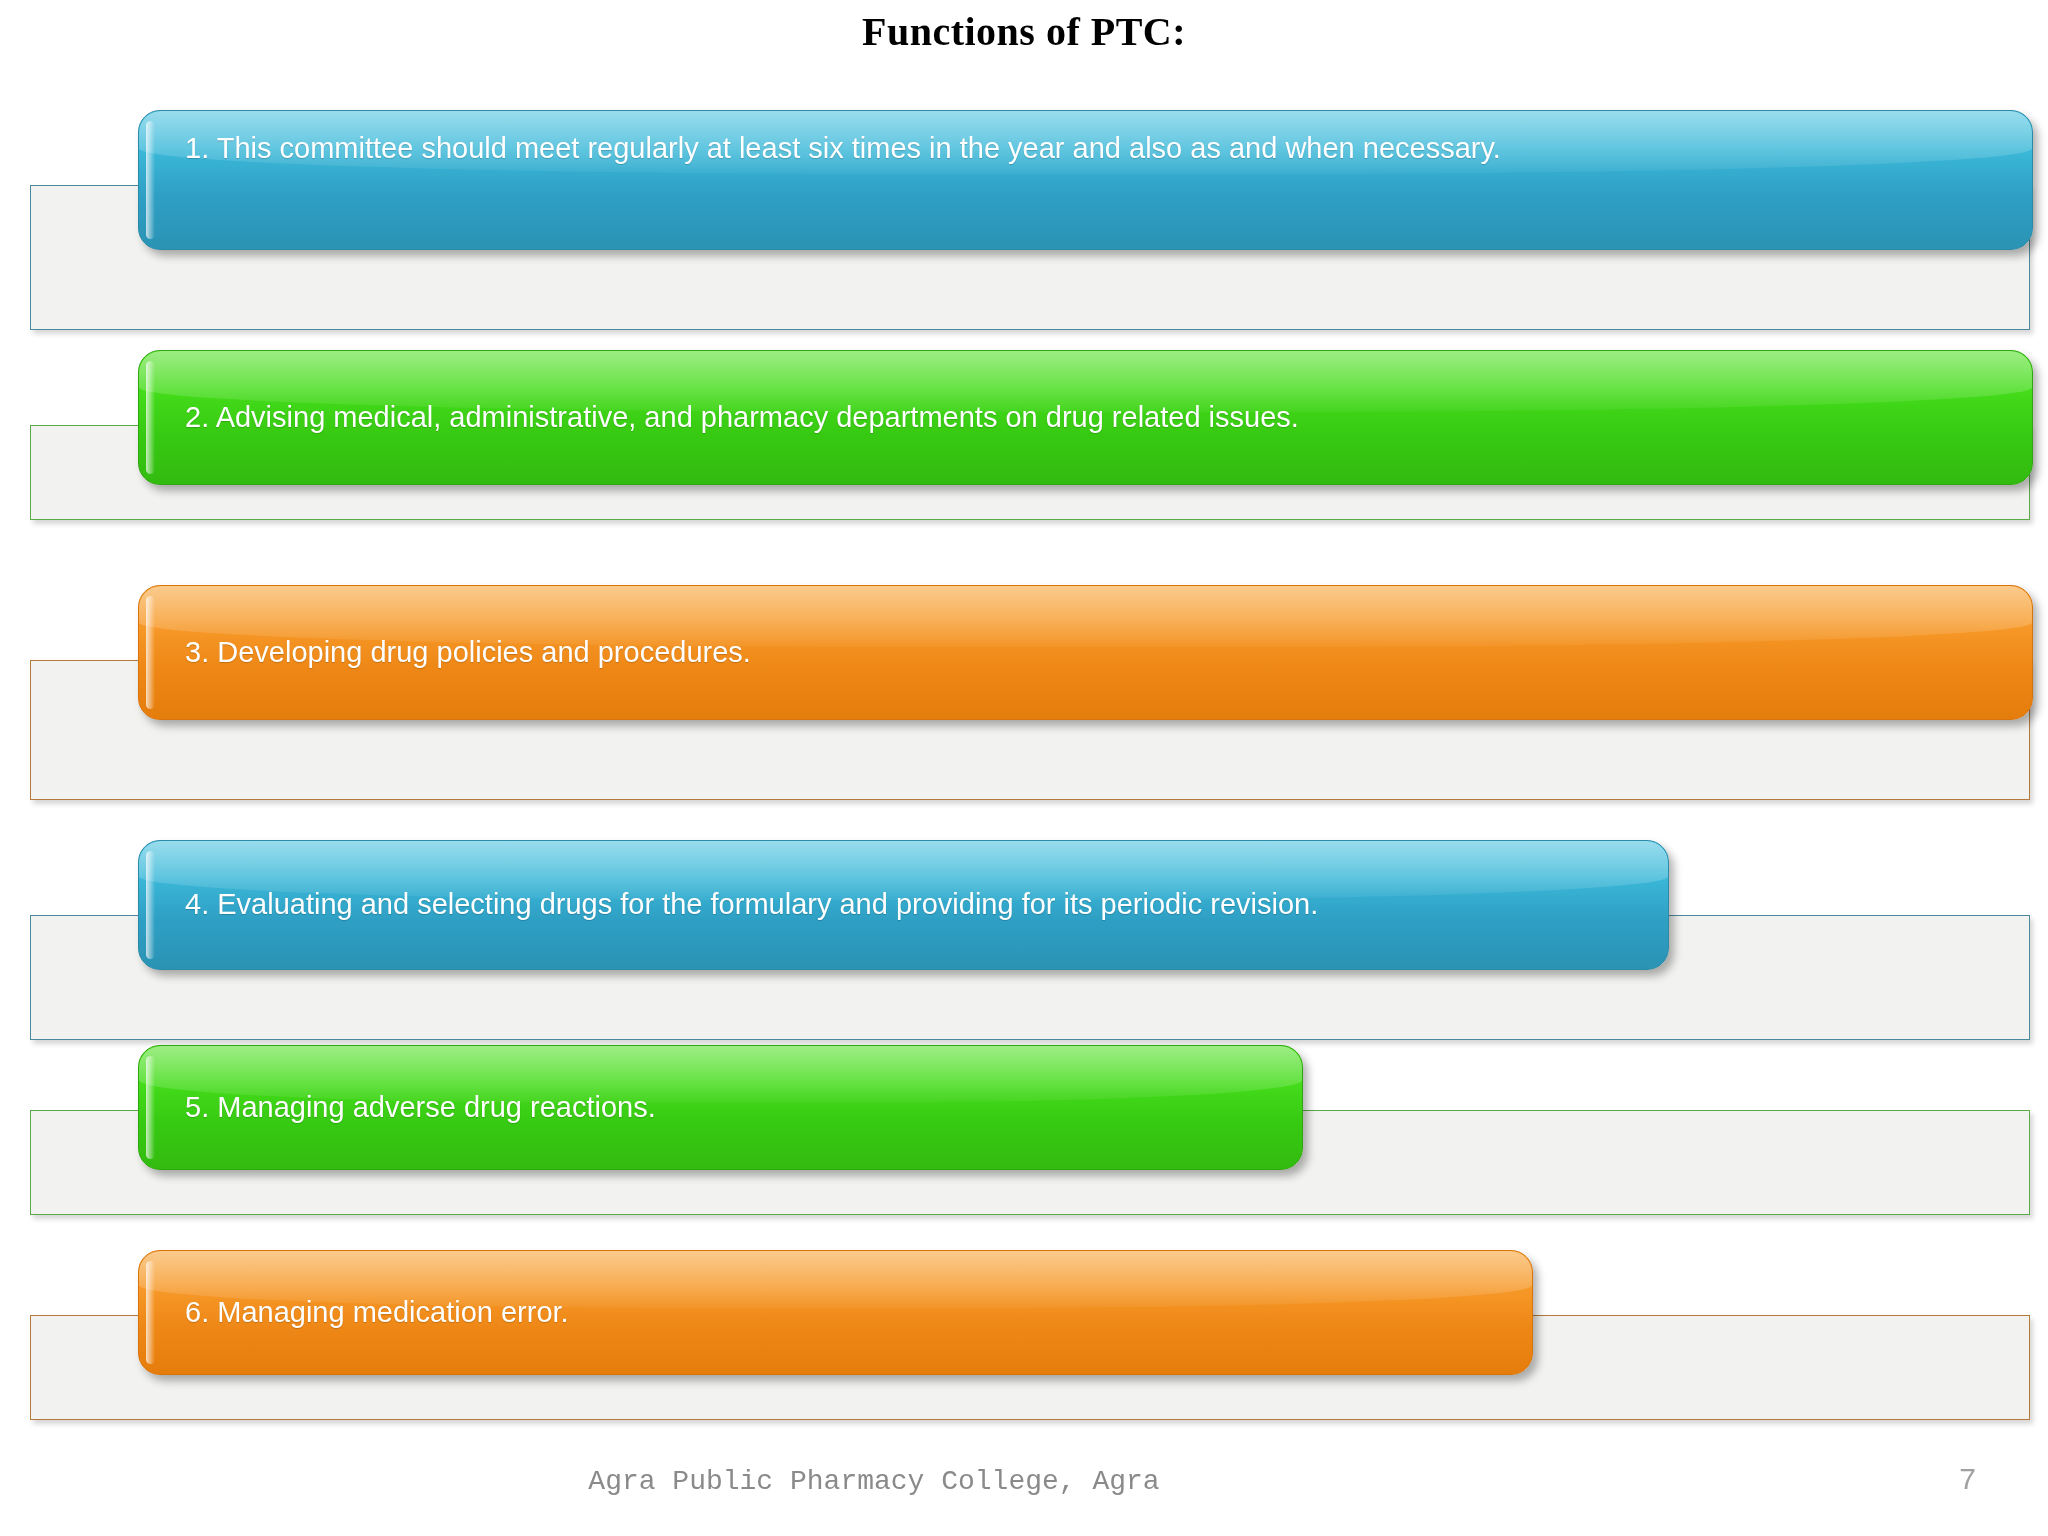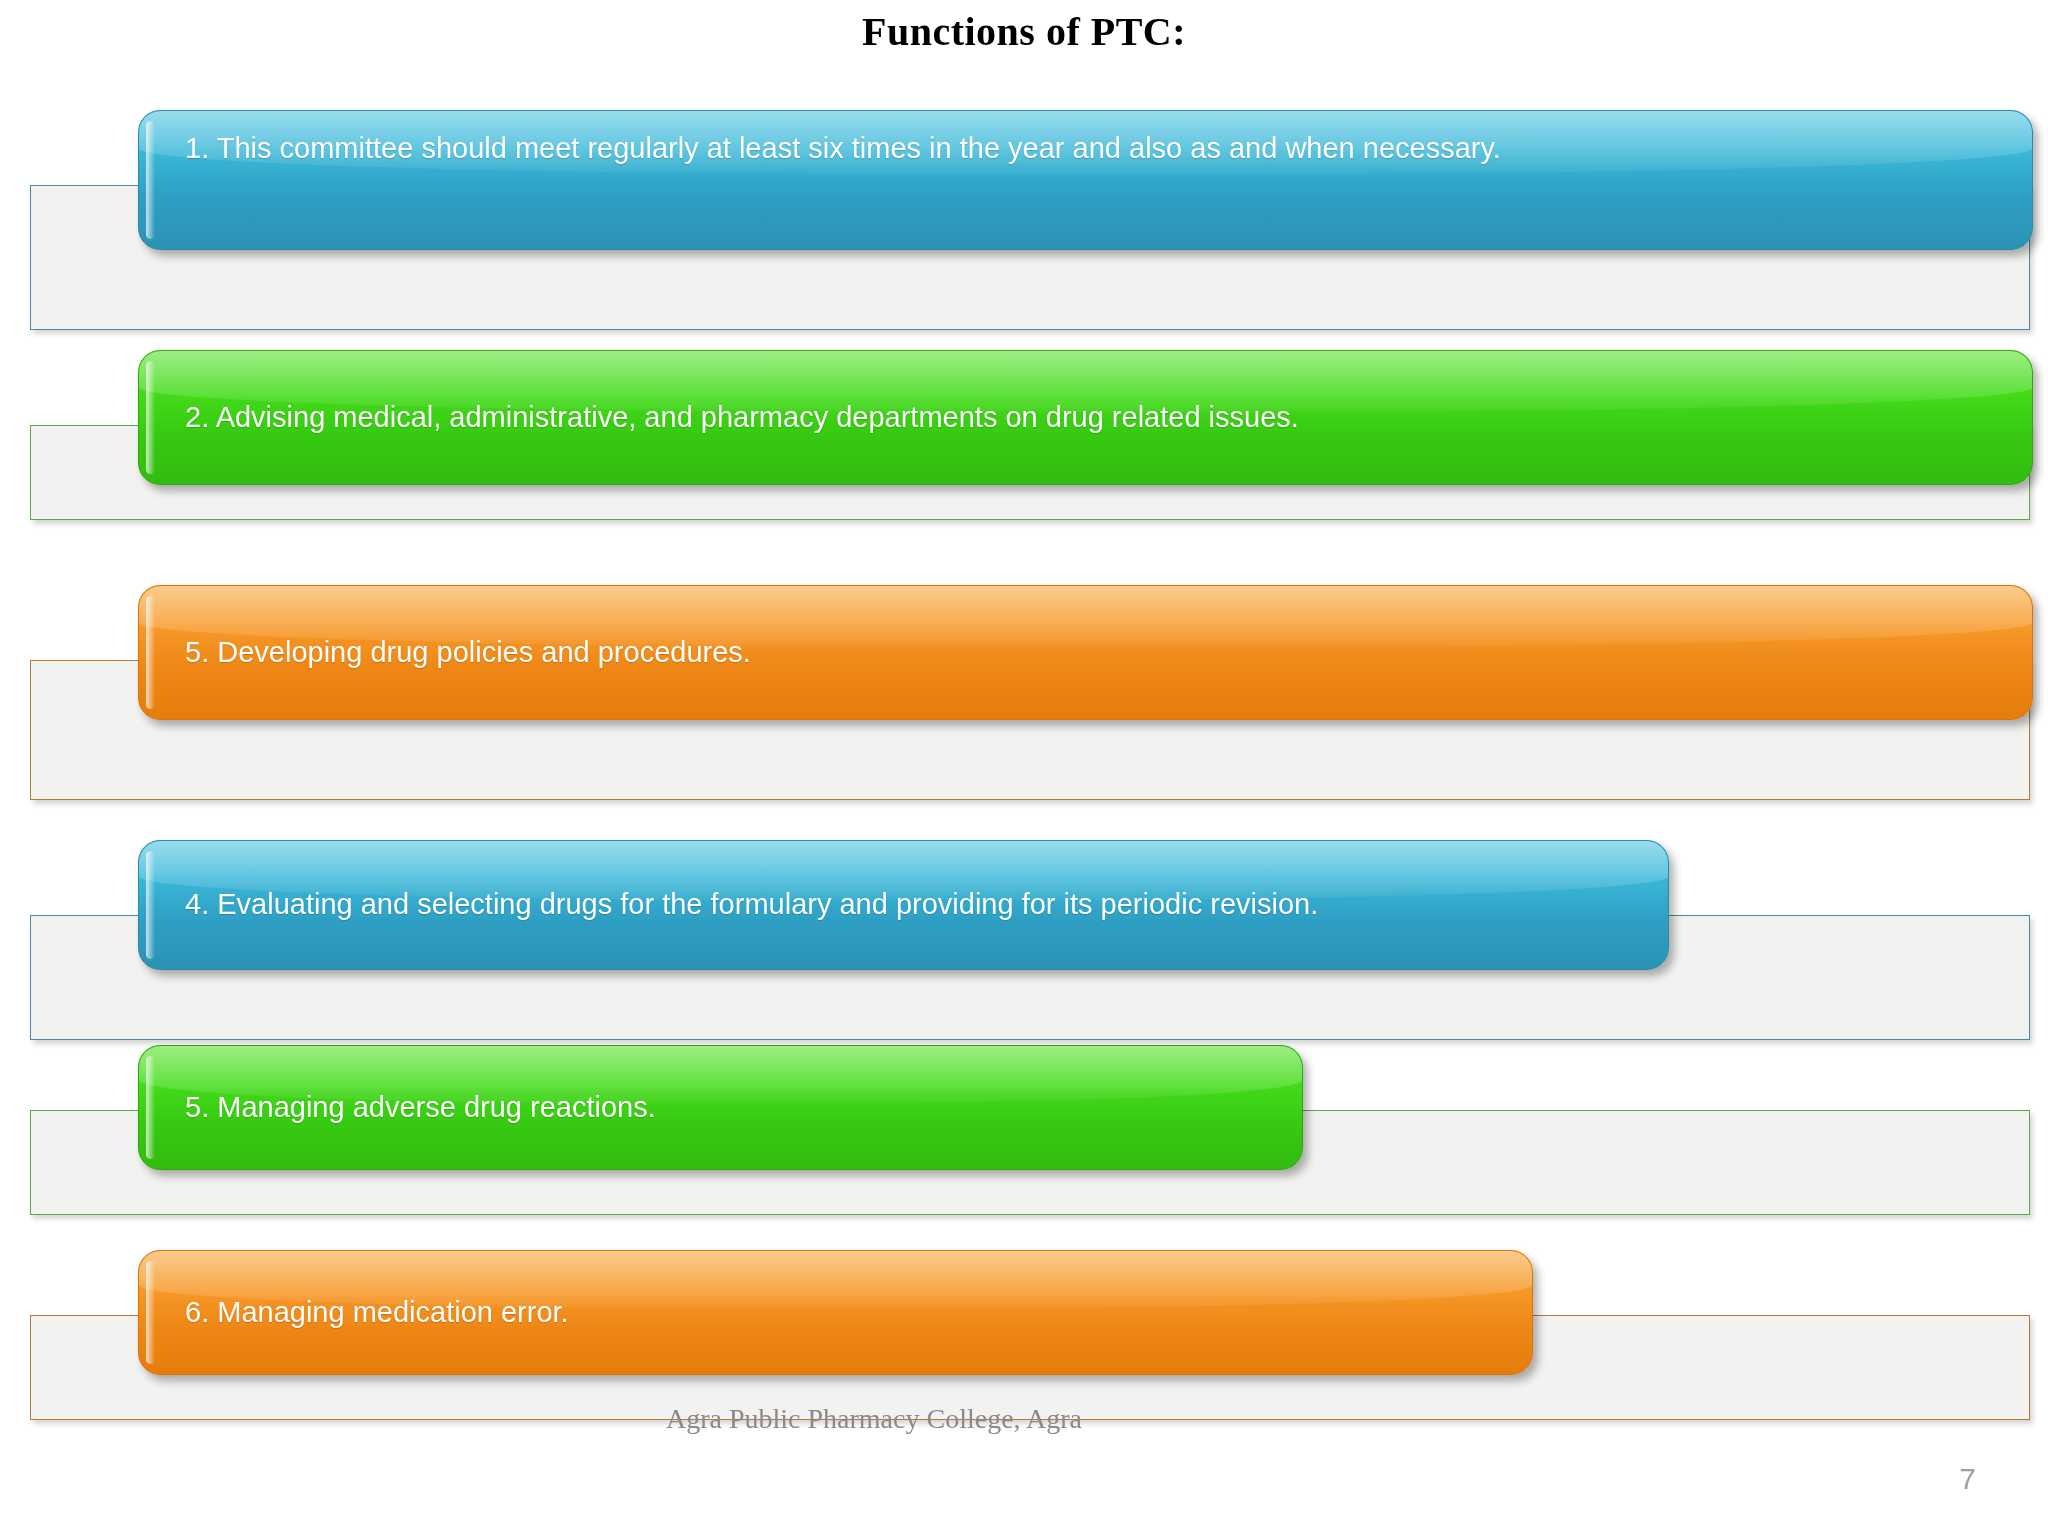--- a/index.html
+++ b/index.html
@@ -121,26 +121,26 @@
   .bar.orange {
     background: linear-gradient(to bottom, #f7a43a 0%, #f79a2a 28%, #ee8715 62%, #e57d0d 100%);
     border: 1px solid #d9740a;
   }
   .backing.orange { border-color: #b5793c; }
 
   
   .footer-text {
     position: absolute;
     left: 0;
-    top: 1403px;
+    top: 1466px;
     width: 1748px;
     text-align: center;
     font-size: 28px;
     color: #8a8a8a;
-    font-family: Liberation Serif, serif;
+    font-family: Liberation Mono, monospace;
   }
   .page-number {
     position: absolute;
     right: 72px;
     top: 1462px;
     font-size: 30px;
     color: #a0a0a0;
     font-family: "Liberation Sans", sans-serif;
   }
 </style>
@@ -161,21 +161,21 @@
   <div class="row" style="top:350px;">
     <div class="backing green" style="left:30px; top:75px; width:2000px; height:95px;"></div>
     <div class="bar green single" style="left:138px; top:0px; width:1895px; height:135px;padding-left:16px;">
       <span class="label">2. Advising medical, administrative, and pharmacy departments on drug related issues.</span>
     </div>
   </div>
 
   <div class="row" style="top:585px;">
     <div class="backing orange" style="left:30px; top:75px; width:2000px; height:140px;"></div>
     <div class="bar orange single" style="left:138px; top:0px; width:1895px; height:135px;">
-      <span class="label">5. Developing drug policies and procedures.</span>
+      <span class="label">3. Developing drug policies and procedures.</span>
     </div>
   </div>
 
   <div class="row" style="top:840px;">
     <div class="backing blue" style="left:30px; top:75px; width:2000px; height:125px;"></div>
     <div class="bar blue single" style="left:138px; top:0px; width:1531px; height:130px;padding-left:40px;">
       <span class="label">4. Evaluating and selecting drugs for the formulary and providing for its periodic revision.</span>
     </div>
   </div>
 

